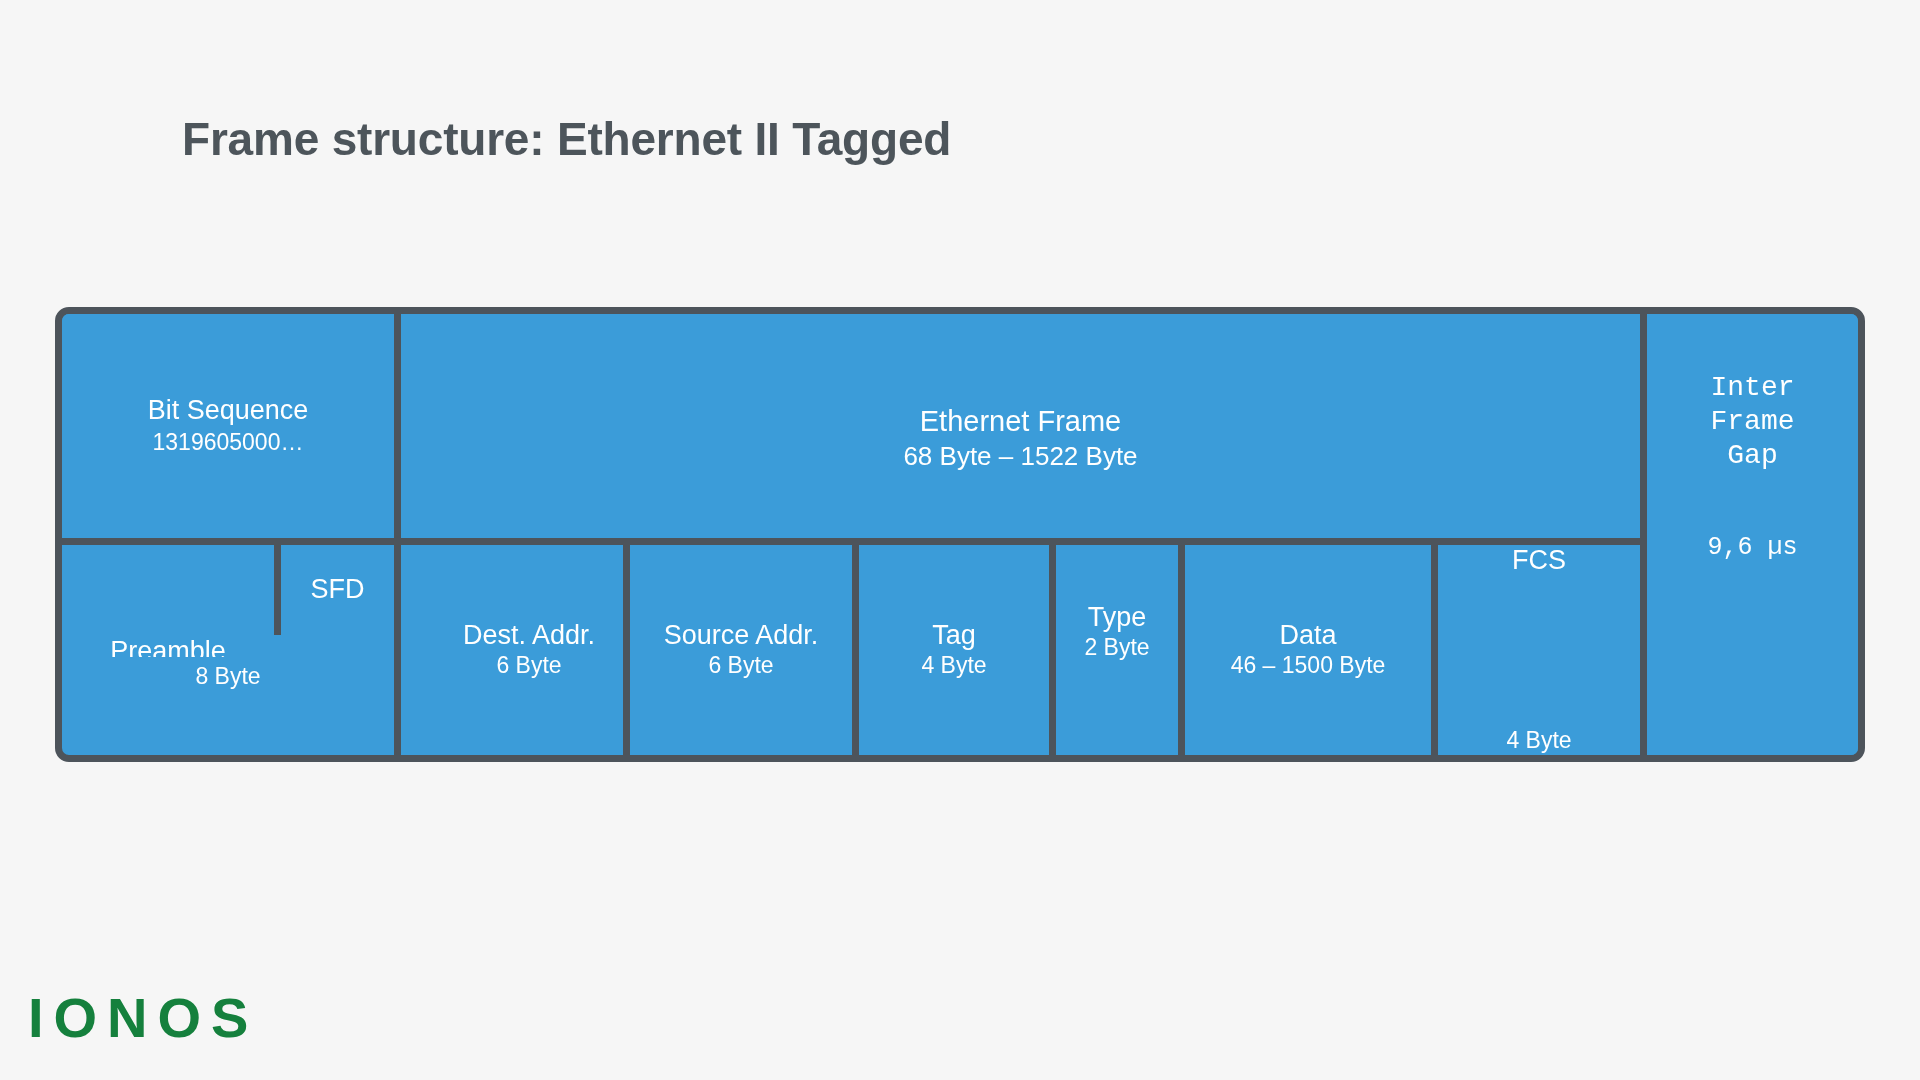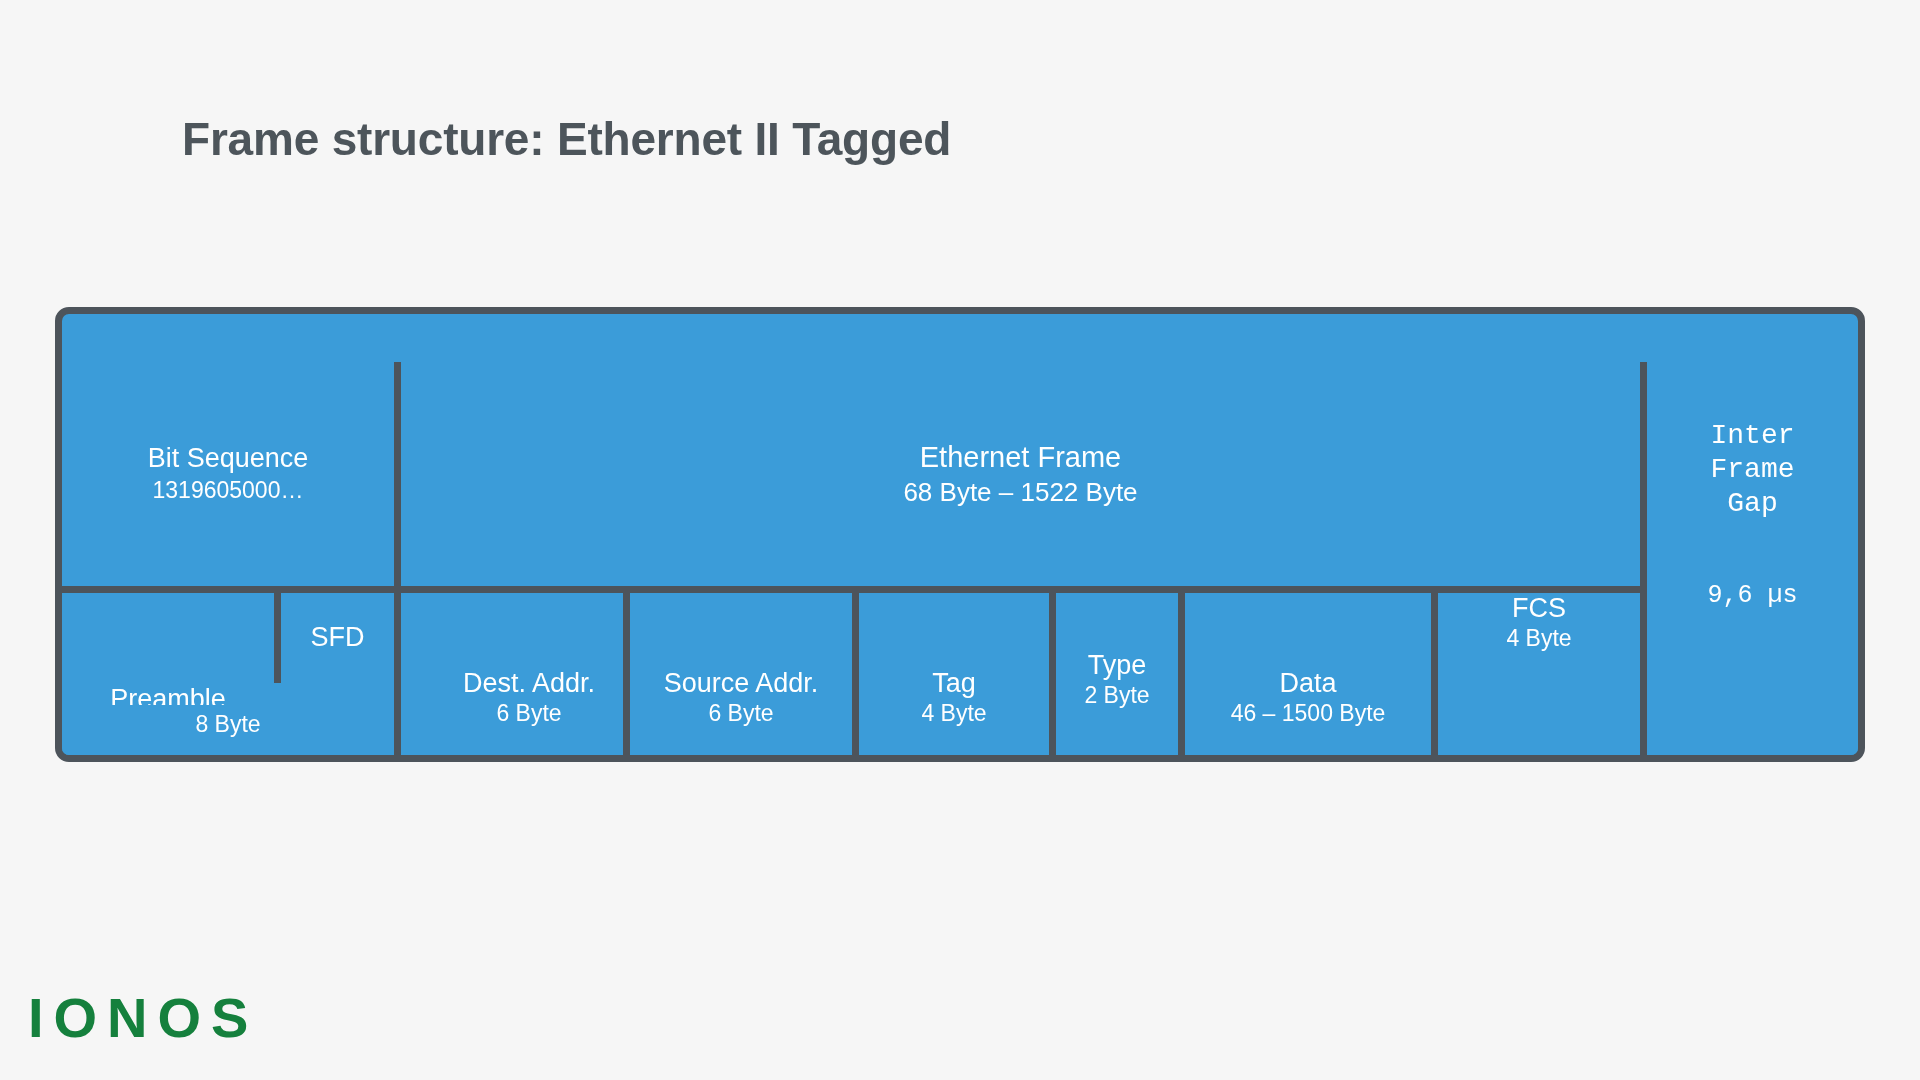--- a/index.html
+++ b/index.html
@@ -38,21 +38,20 @@
     box-sizing: border-box;
     border: 7px solid #4d545b;
     border-radius: 14px;
     background: #3b9cd9;
     overflow: hidden;
   }
 
   .grid {
     position: absolute;
     inset: 0;
-    margin-top: 48px;
   }
 
   
   .cell {
     position: absolute;
     box-sizing: border-box;
     background: #3b9cd9;
     color: #ffffff;
     display: flex;
     flex-direction: column;
@@ -76,21 +75,21 @@
   }
 
   
   .c-bitseq {
     left: 0; top: 0; width: 332px; height: 224px;
     justify-content: center;
   }
   .c-bitseq .name { margin-bottom: 2px; }
 
   .c-ethframe {
-    left: 339px; top: 0; width: 1239px; height: 224px;
+    left: 339px; top: 12px; width: 1239px; height: 224px;
     justify-content: center;
   }
   .c-ethframe .name { font-size: 29px; margin-bottom: 3px; }
   .c-ethframe .size { font-size: 26px; }
 
   .c-ifg {
     left: 1585px; top: 0; width: 211px; height: 441px;
     justify-content: flex-start;
     padding-top: 57px;
     font-family: Liberation Mono, monospace;
@@ -130,21 +129,21 @@
   .c-type {
     left: 994px; top: 231px; width: 122px; height: 174px;
     justify-content: center;
   }
   .c-data {
     left: 1123px; top: 231px; width: 246px; height: 210px;
     justify-content: center;
   }
   .c-fcs {
     left: 1376px; top: 231px; width: 202px; height: 210px;
-    justify-content: flex-start;
+    justify-content: space-between;
   }
 
   
   .logo {
     position: absolute;
     left: 28px;
     top: 985px;
     font-size: 56px;
     font-weight: bold;
     letter-spacing: 10px;

